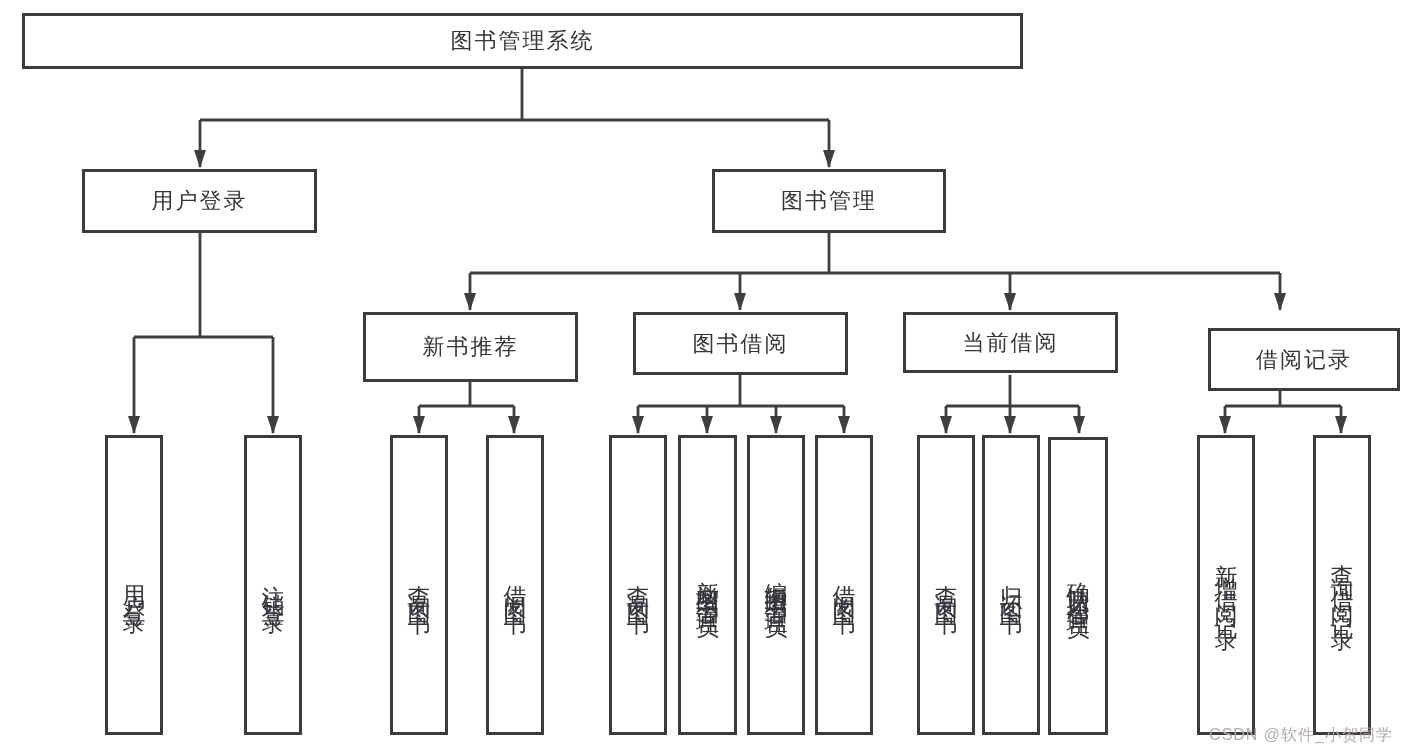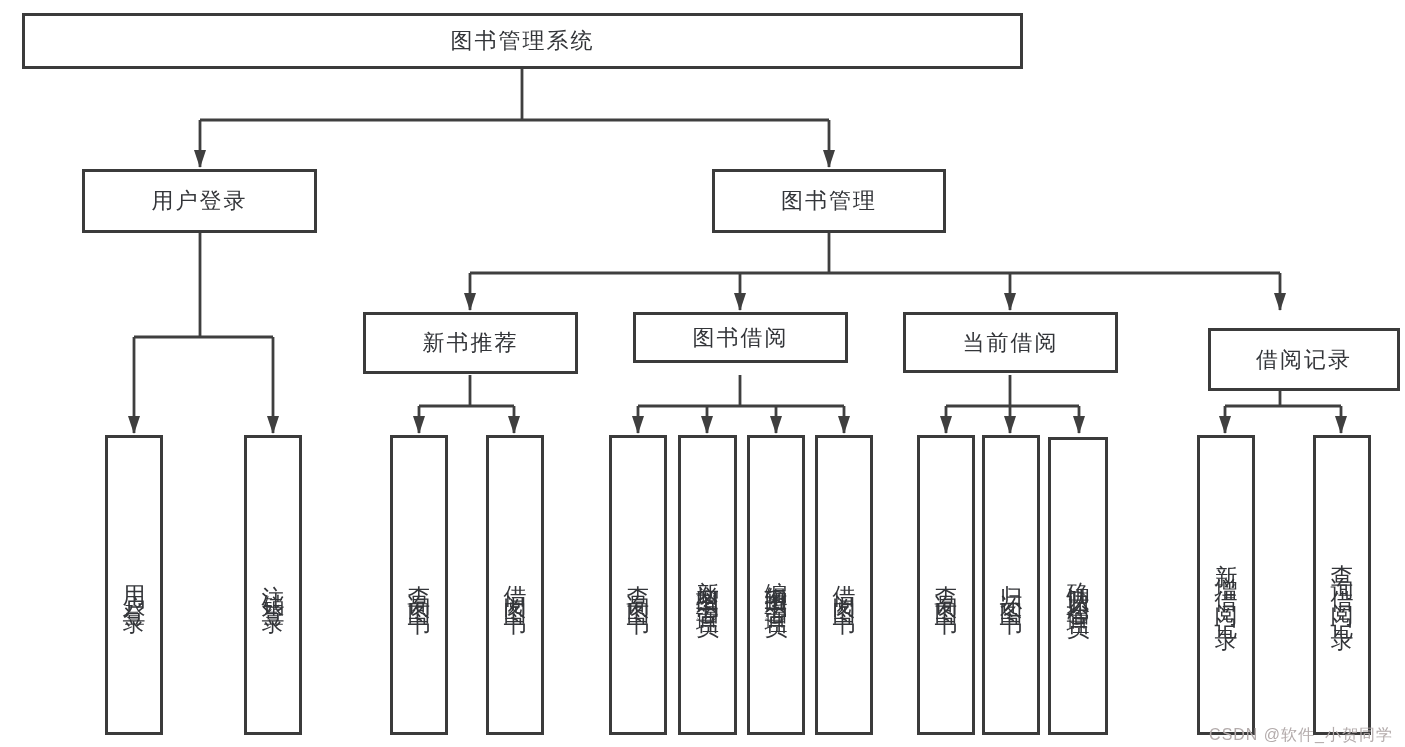--- a/index.html
+++ b/index.html
@@ -92,22 +92,22 @@
       <path d="M1225 406 V433" marker-end="url(#arr)"></path>
       <path d="M1341 406 V433" marker-end="url(#arr)"></path>
     </g>
   </svg>
 
   <div class="node hbox" style="left:22px; top:13px; width:1001px; height:56px;">图书管理系统</div>
 
   <div class="node hbox" style="left:82px; top:169px; width:235px; height:64px;">用户登录</div>
   <div class="node hbox" style="left:712px; top:169px; width:234px; height:64px;">图书管理</div>
 
-  <div class="node hbox" style="left:363px; top:312px; width:215px; height:62px;">新书推荐</div>
-  <div class="node hbox" style="left:633px; top:312px; width:215px; height:51px;">图书借阅</div>
+  <div class="node hbox" style="left:363px; top:312px; width:215px; height:70px;">新书推荐</div>
+  <div class="node hbox" style="left:633px; top:312px; width:215px; height:63px;">图书借阅</div>
   <div class="node hbox" style="left:903px; top:312px; width:215px; height:61px;">当前借阅</div>
   <div class="node hbox" style="left:1172px; top:328px; width:192px; height:63px;margin-left:36px;">借阅记录</div>
 
   <div class="node vbox" style="left:105px; top:435px; width:58px; height:300px;">用户登录</div>
   <div class="node vbox" style="left:244px; top:435px; width:58px; height:300px;">注销登录</div>
 
   <div class="node vbox" style="left:390px; top:435px; width:58px; height:300px;">查询图书</div>
   <div class="node vbox" style="left:486px; top:435px; width:58px; height:300px;">借阅图书</div>
 
   <div class="node vbox" style="left:609px; top:435px; width:58px; height:300px;">查询图书</div>

